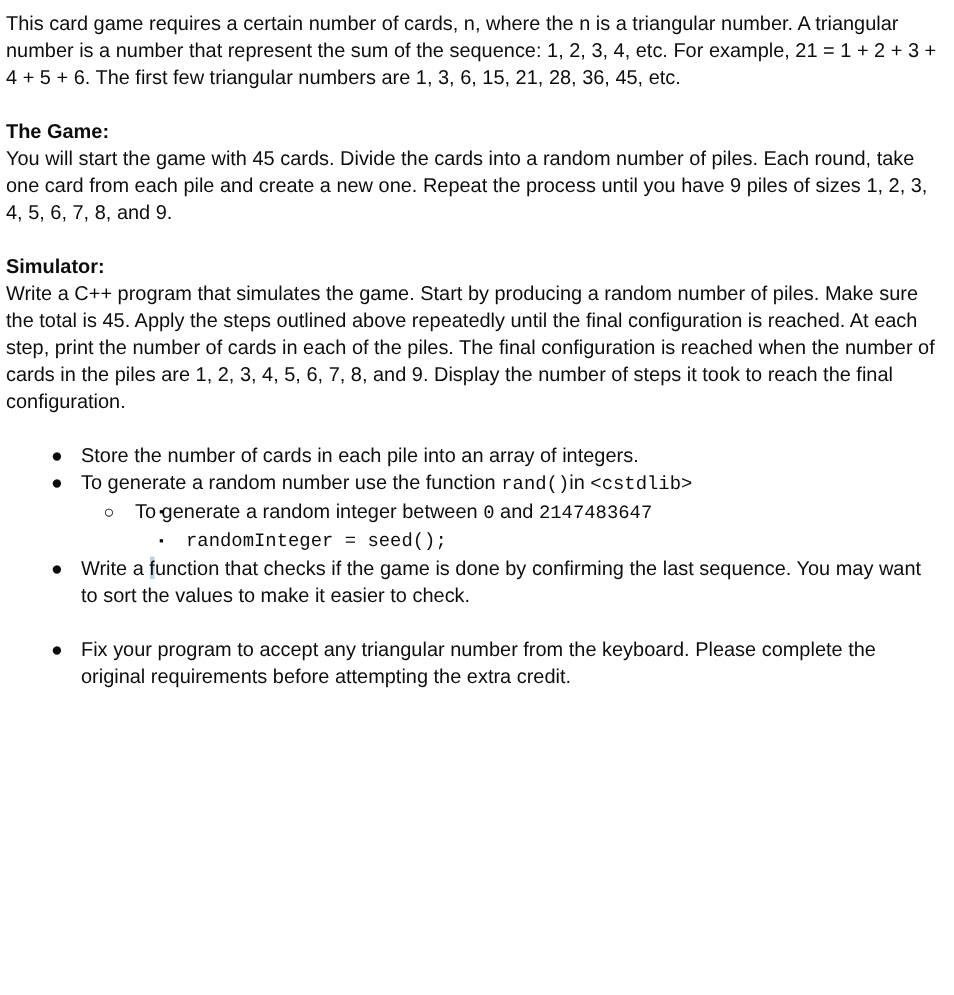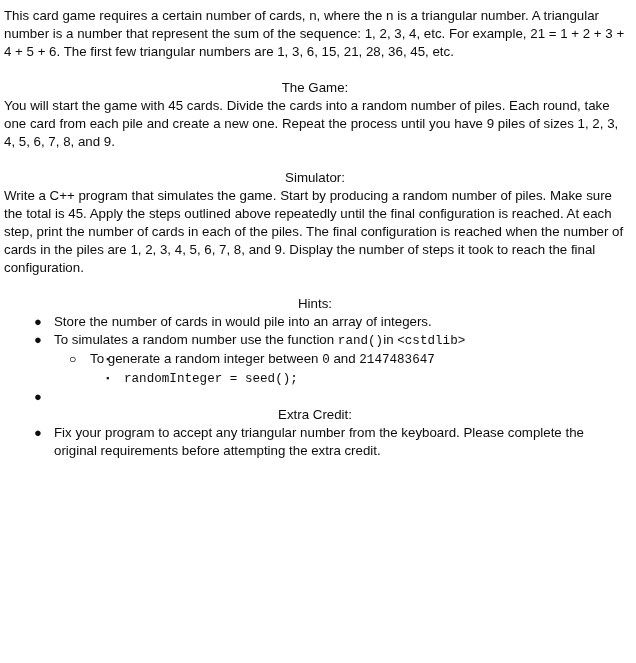--- a/index.html
+++ b/index.html
@@ -23,23 +23,22 @@
     width: 636px;
   }
   p {
     margin: 0;
     padding: 0;
   }
   .para {
     margin: 0 0 0 0;
   }
   .head {
-    font-weight: normal;
+    font-weight: bold;
     margin: 0;
-    text-align: center;
   }
   .gap {
     height: 18px;
   }
   code, .mono {
     font-family: "Liberation Mono", "DejaVu Sans Mono", monospace;
     font-size: 12.6px;
     letter-spacing: 0px;
   }
   
@@ -113,32 +112,31 @@
   <p class="head">The Game:</p>
   <p class="para">You will start the game with 45 cards.  Divide the cards into a random number of piles. Each round, take one card from each pile and create a new one. Repeat the process until you have 9 piles of sizes 1, 2, 3, 4, 5, 6, 7, 8, and 9.</p>
 
   <div class="gap"></div>
 
   <p class="head">Simulator:</p>
   <p class="para">Write a C++ program that simulates the game. Start by producing a random number of piles. Make sure the total is 45.  Apply the steps outlined above repeatedly until the final configuration is reached. At each step, print the number of cards in each of the piles. The final configuration is reached when the number of cards in the piles are 1, 2, 3, 4, 5, 6, 7, 8, and 9. Display the number of steps it took to reach the final configuration.</p>
 
   <div class="gap"></div>
 
-  <p class="head">Hints:</p>
 
   <ul class="lvl1">
 
     <li>
       <span class="bullet">●</span>
-      <span>Store the number of cards in would pile into an array of integers.</span>
+      <span>Store the number of cards in each pile into an array of integers.</span>
     </li>
 
     <li>
       <span class="bullet">●</span>
-      <span><span>To simulates a random number use the function </span><code>rand()</code><span>in </span><code>&lt;cstdlib&gt;</code></span>
+      <span><span>To generate a random number use the function </span><code>rand()</code><span>in </span><code>&lt;cstdlib&gt;</code></span>
 
       <ul class="lvl2">
 
         <li>
           <span class="bullet">○</span>
 
           <ul class="lvl3">
             <li>
               <span class="bullet">▪</span>
             </li>
@@ -155,27 +153,27 @@
               <code>randomInteger = seed();</code>
             </li>
           </ul>
         </li>
 
       </ul>
     </li>
 
     <li>
       <span class="bullet">●</span>
+      <span><span>Write a </span><span class="cursor-hl">f</span><span>unction that checks if the game is done by confirming the last sequence. You may want to sort the values to make it easier to check.</span></span>
     </li>
 
   </ul>
 
   <div class="gap"></div>
 
-  <p class="head">Extra Credit:</p>
 
   <ul class="lvl1">
     <li>
       <span class="bullet">●</span>
       <span>Fix your program to accept any triangular number from the keyboard. Please complete the original requirements before attempting the extra credit.</span>
     </li>
   </ul>
 
 </div>
 

